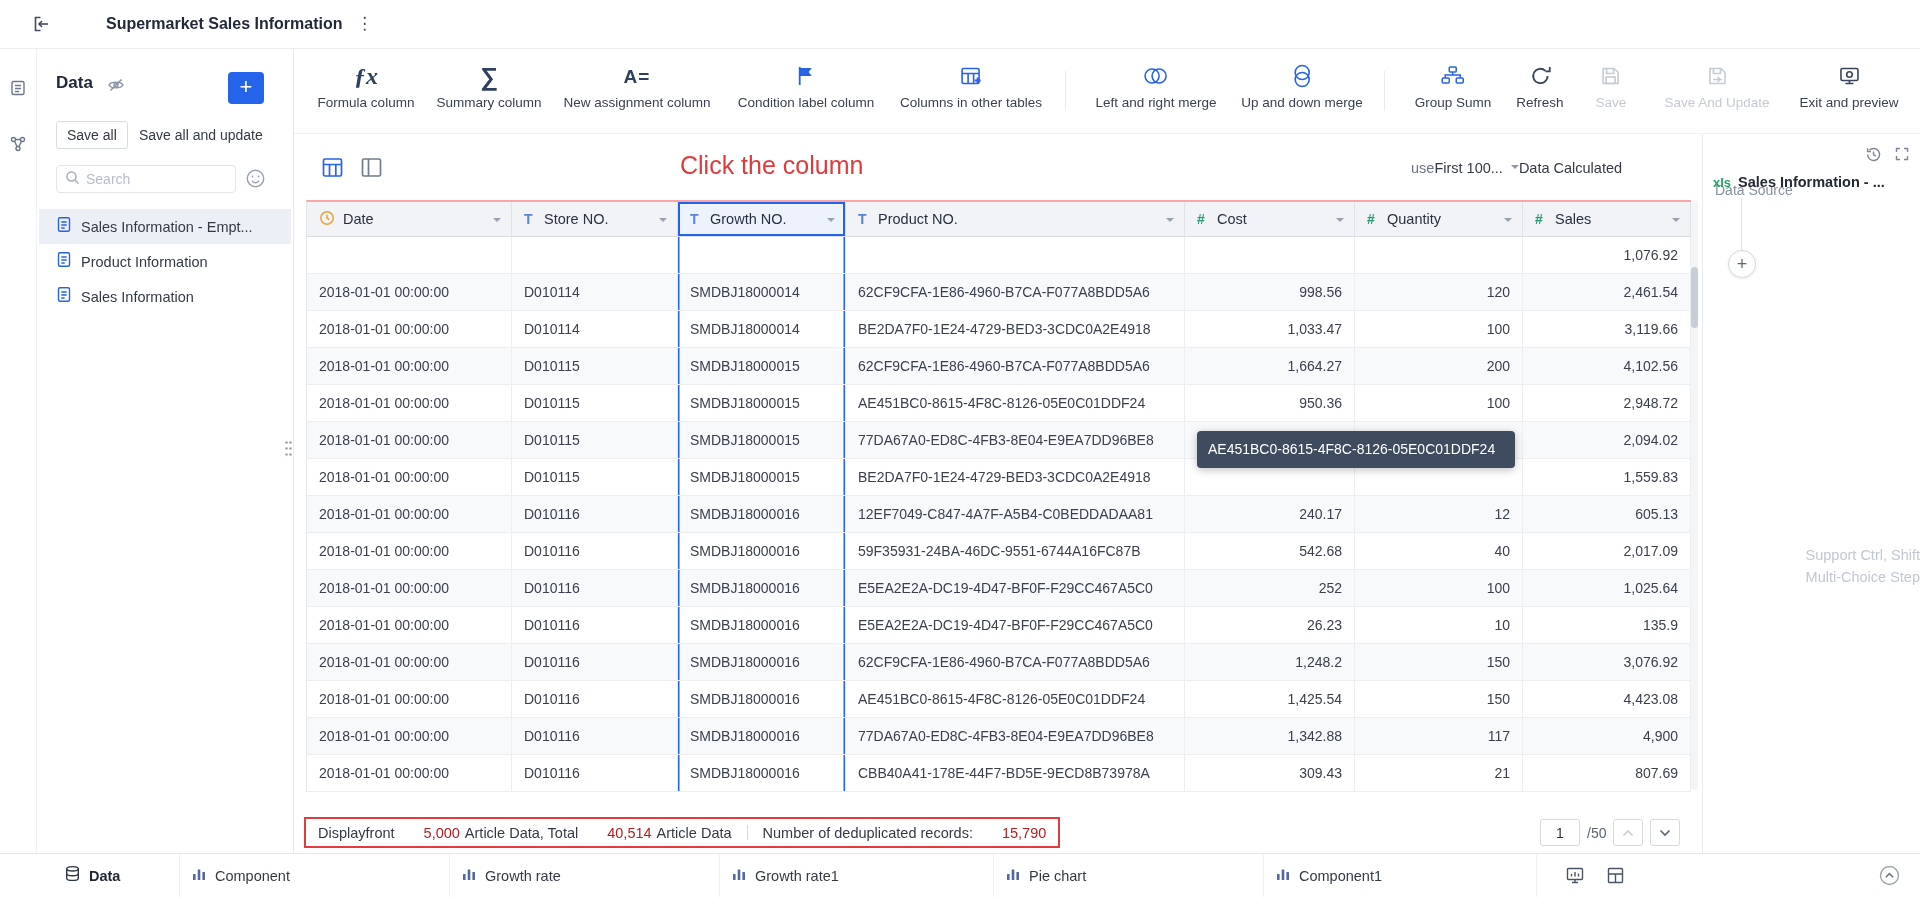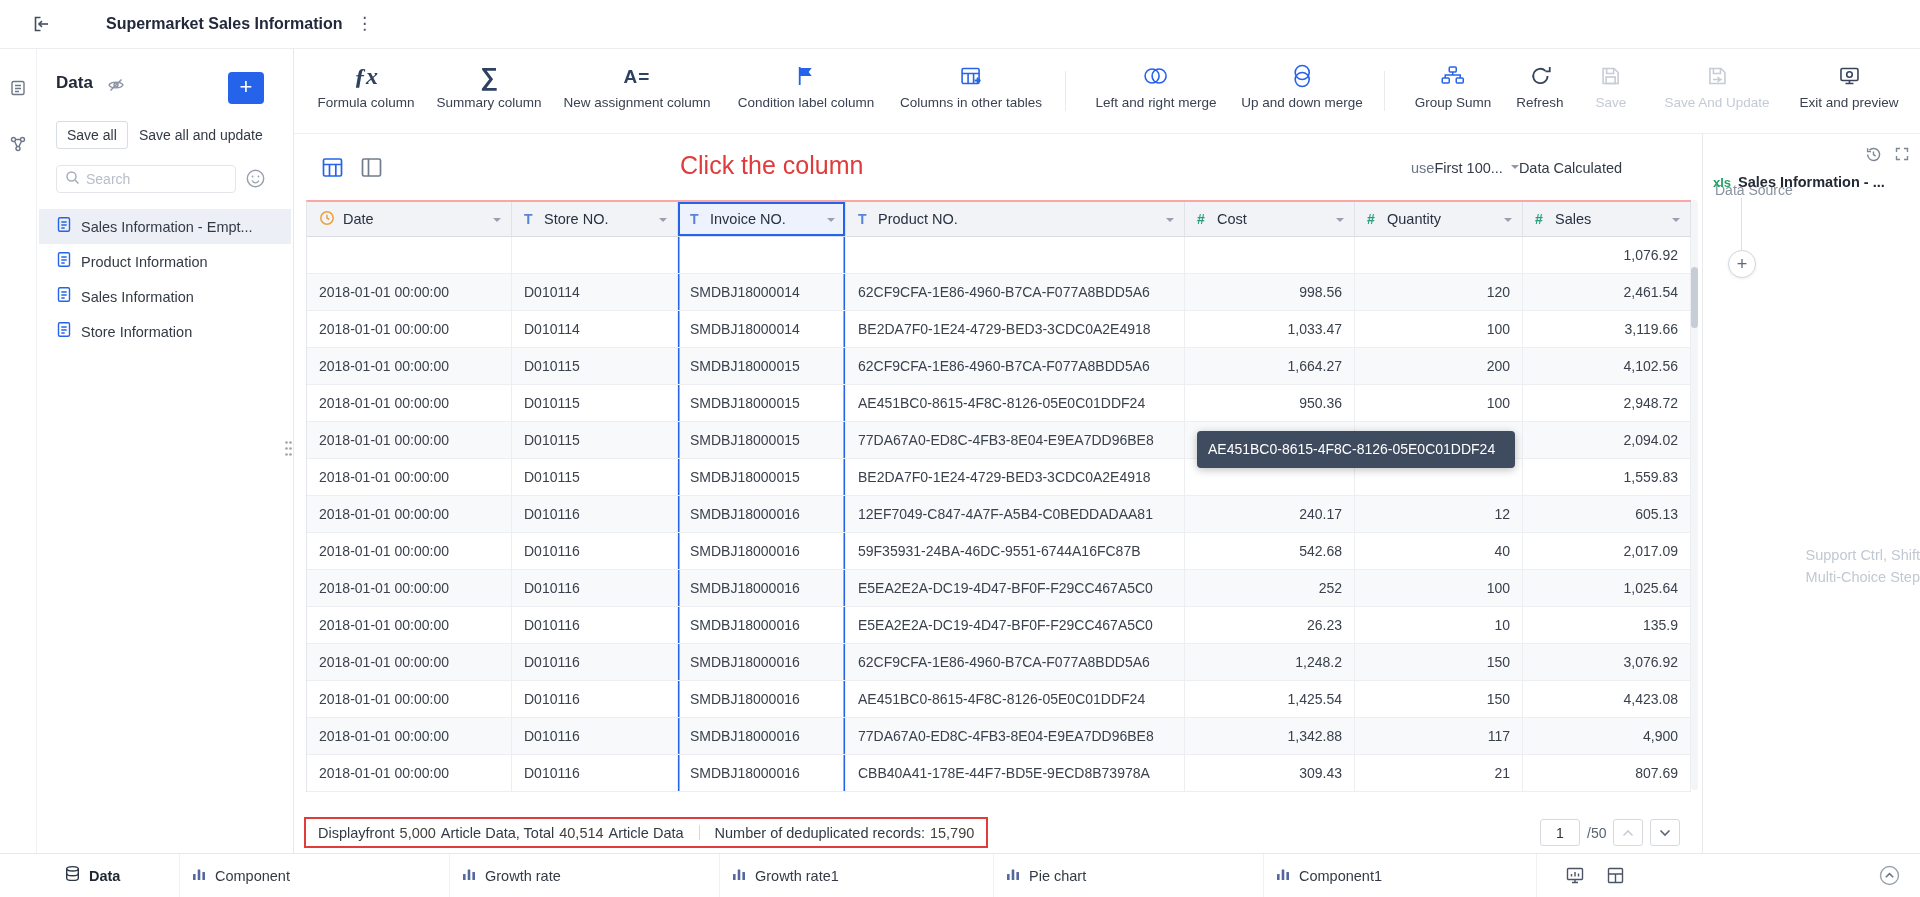--- a/index.html
+++ b/index.html
@@ -88,21 +88,21 @@
   .vscroll { position:absolute; left:1397px; top:66px; width:7px; height:590px; background:#f4f5f7; border-radius:4px; }
   .vthumb { position:absolute; left:0; top:67px; width:7px; height:61px; background:#c7cdd6; border-radius:4px; cursor:grab; }
 
   .dtooltip { position:absolute; left:903px; top:297px; width:318px; background:#3f4b5f; color:#fff;
               font-size:14px; line-height:1.5; padding:8px 11px; border-radius:4px;
               box-shadow:0 2px 8px rgba(0,0,0,.25); word-break:break-all; z-index:8; }
 
   .statusbar { position:absolute; left:10px; top:683px; height:31px; border:2px solid #e23b3b;
                display:inline-flex; align-items:center; padding:8px 12px; gap:5px; font-size:14.5px;
                color:#333a45; white-space:nowrap; background:#fff; }
-  .sb-num { color:#404040; cursor:pointer; }
+  .sb-num { color:#b91c1c; cursor:pointer;margin-left:24px; }
   .sb-sep { width:1px; height:15px; background:#d4d9df; margin:0 10px; }
 
   .pager { position:absolute; left:1246px; top:685px; display:flex; align-items:center; gap:7px; }
   .pg-in { width:40px; height:27px; border:1px solid #d5dae0; border-radius:3px; text-align:center;
            font-size:14px; color:#333; outline:none; font-family:inherit; }
   .pg-total { font-size:14px; color:#5a6473; }
   .pg-btn { width:30px; height:27px; border:1px solid #d5dae0; border-radius:3px; background:#fff;
             display:flex; align-items:center; justify-content:center; cursor:pointer; }
 
   
@@ -209,27 +209,20 @@
             <path d="M5.3 6h5.4M5.3 9h5.4M5.3 12h3.4"></path>
           </svg></span>
       <span class="sb-item-label">Product Information</span>
     </div>
     <div class="sb-item">
       <span><svg width="16" height="17" viewBox="0 0 16 17" fill="none" stroke="#2563eb" stroke-width="1.4">
             <rect x="2.5" y="1.8" width="11" height="13.4" rx="1.5"></rect>
             <path d="M5.3 6h5.4M5.3 9h5.4M5.3 12h3.4"></path>
           </svg></span>
       <span class="sb-item-label">Sales Information</span>
-    </div>
-    <div class="sb-item">
-      <span><svg width="16" height="17" viewBox="0 0 16 17" fill="none" stroke="#2563eb" stroke-width="1.4">
-            <rect x="2.5" y="1.8" width="11" height="13.4" rx="1.5"></rect>
-            <path d="M5.3 6h5.4M5.3 9h5.4M5.3 12h3.4"></path>
-          </svg></span>
-      <span class="sb-item-label">Store Information</span>
     </div>
   </div>
 </aside>
 
 <span class="drag-dots">
   <svg width="9" height="17" viewBox="0 0 9 17" fill="#9aa3ae">
       <circle cx="2.5" cy="2.5" r="1.3"></circle>
       <circle cx="6.5" cy="2.5" r="1.3"></circle>
       <circle cx="2.5" cy="8.5" r="1.3"></circle>
       <circle cx="6.5" cy="8.5" r="1.3"></circle>
@@ -401,21 +394,21 @@
             <div class="th-in">
               <span class="t-ic">T</span>
               <span>Store NO.</span>
               <span class="th-sp"></span>
                 <span class="th-caret"></span>
             </div>
           </th>
           <th class="selh">
             <div class="th-in">
               <span class="t-ic">T</span>
-              <span>Invoice NO.</span>
+              <span>Growth NO.</span>
               <span class="th-sp"></span>
                 <span class="th-caret"></span>
             </div>
           </th>
           <th>
             <div class="th-in">
               <span class="t-ic">T</span>
               <span>Product NO.</span>
               <span class="th-sp"></span>
                 <span class="th-caret"></span>

